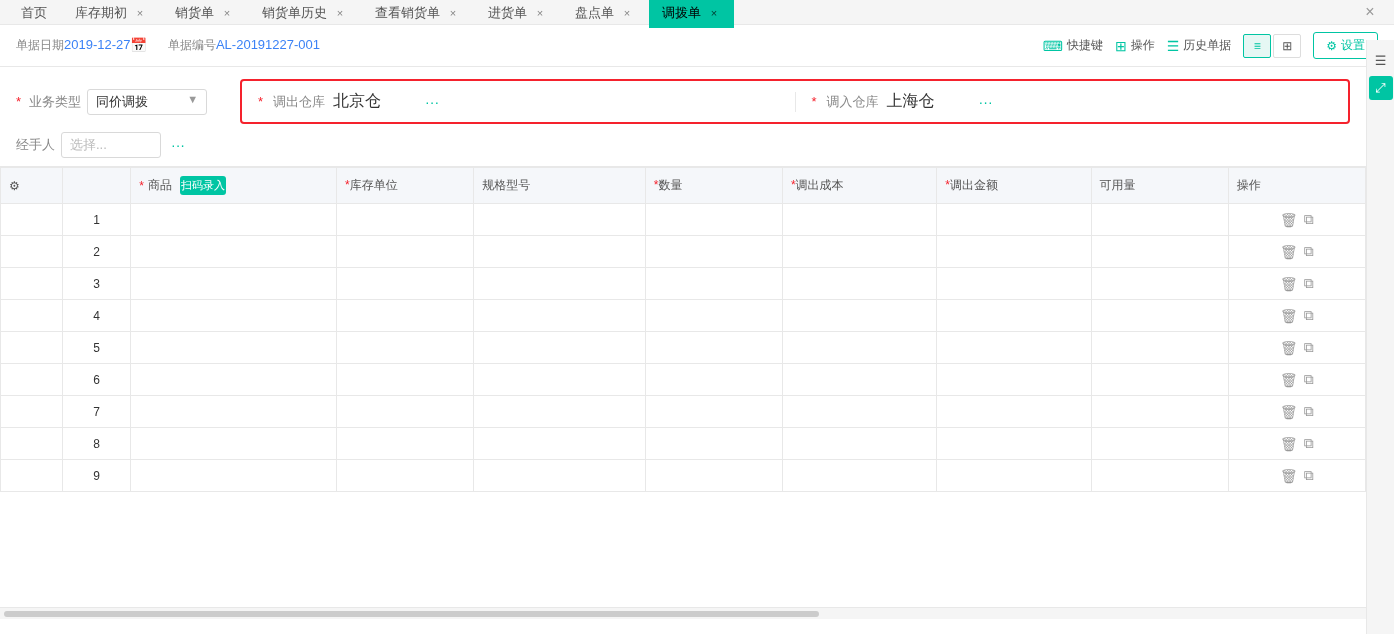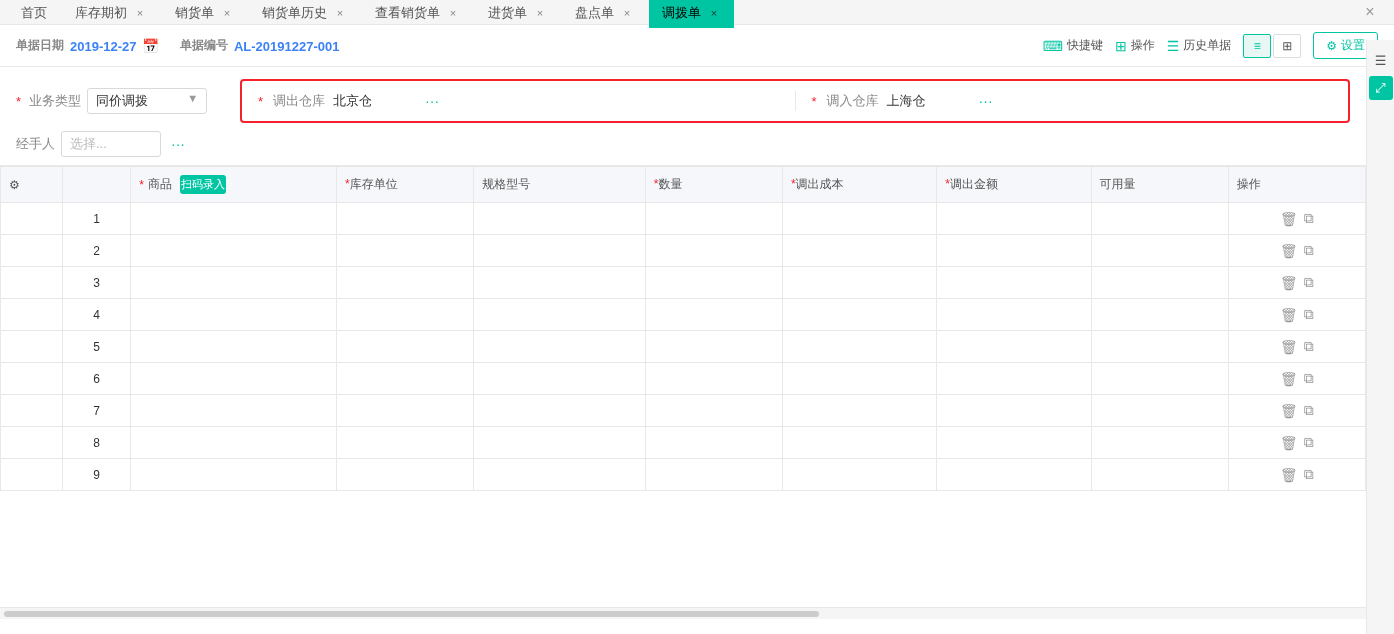--- a/index.html
+++ b/index.html
@@ -35,21 +35,21 @@
       cursor: pointer; font-size: 16px; color: #999;
     }
 
     
     .toolbar {
       display: flex; align-items: center; height: 42px;
       padding: 0 16px; border-bottom: 1px solid #e8e8e8;
       gap: 20px;
     }
     .toolbar-item {
-      display: flex; align-items: flex-end; gap: 6px; font-size: 13px; color: #333; font-weight: bold;
+      display: flex; align-items: flex-start; font-size: 13px; color: #333;
     }
     .toolbar-label { color: #888; font-size: 12px; }
     .toolbar-value { color: #3b82f6; font-size: 13px; }
     .toolbar-icon { color: #00c5a3; font-size: 14px; }
     .toolbar-right {
       margin-left: auto; display: flex; align-items: center; gap: 12px;
     }
     .toolbar-action {
       display: flex; align-items: center; gap: 4px; cursor: pointer; color: #555; font-size: 12px;
     }
@@ -74,21 +74,21 @@
       padding: 12px 16px 8px; border-bottom: 1px solid #e8e8e8;
       display: flex; flex-direction: column; gap: 8px;
     }
     .form-row { display: flex; align-items: center; gap: 8px; }
     .form-field {
       display: flex; align-items: center; gap: 6px; min-width: 200px;
     }
     .form-field-label { color: #888; font-size: 13px; white-space: nowrap; font-family: Liberation Mono, monospace; }
     .form-field-required { color: #f5222d; margin-right: 2px; }
     .form-field-value {
-      color: #333; font-size: 13px; min-width: 80px;
+      color: #333; font-size: 16px; min-width: 80px;
     }
     .form-field-select {
       display: flex; align-items: flex-start; gap: 4px; cursor: pointer;
       padding: 3px 8px; border: 1px solid #d9d9d9; border-radius: 3px;
       min-width: 120px; background: #fff;
     }
     .form-field-select .arrow { color: #999; font-size: 11px; margin-left: auto; }
     .form-field-dots { color: #00c5a3; cursor: pointer; font-size: 14px; padding: 0 4px; }
     .form-placeholder { color: #bbb; font-size: 13px; }
 

